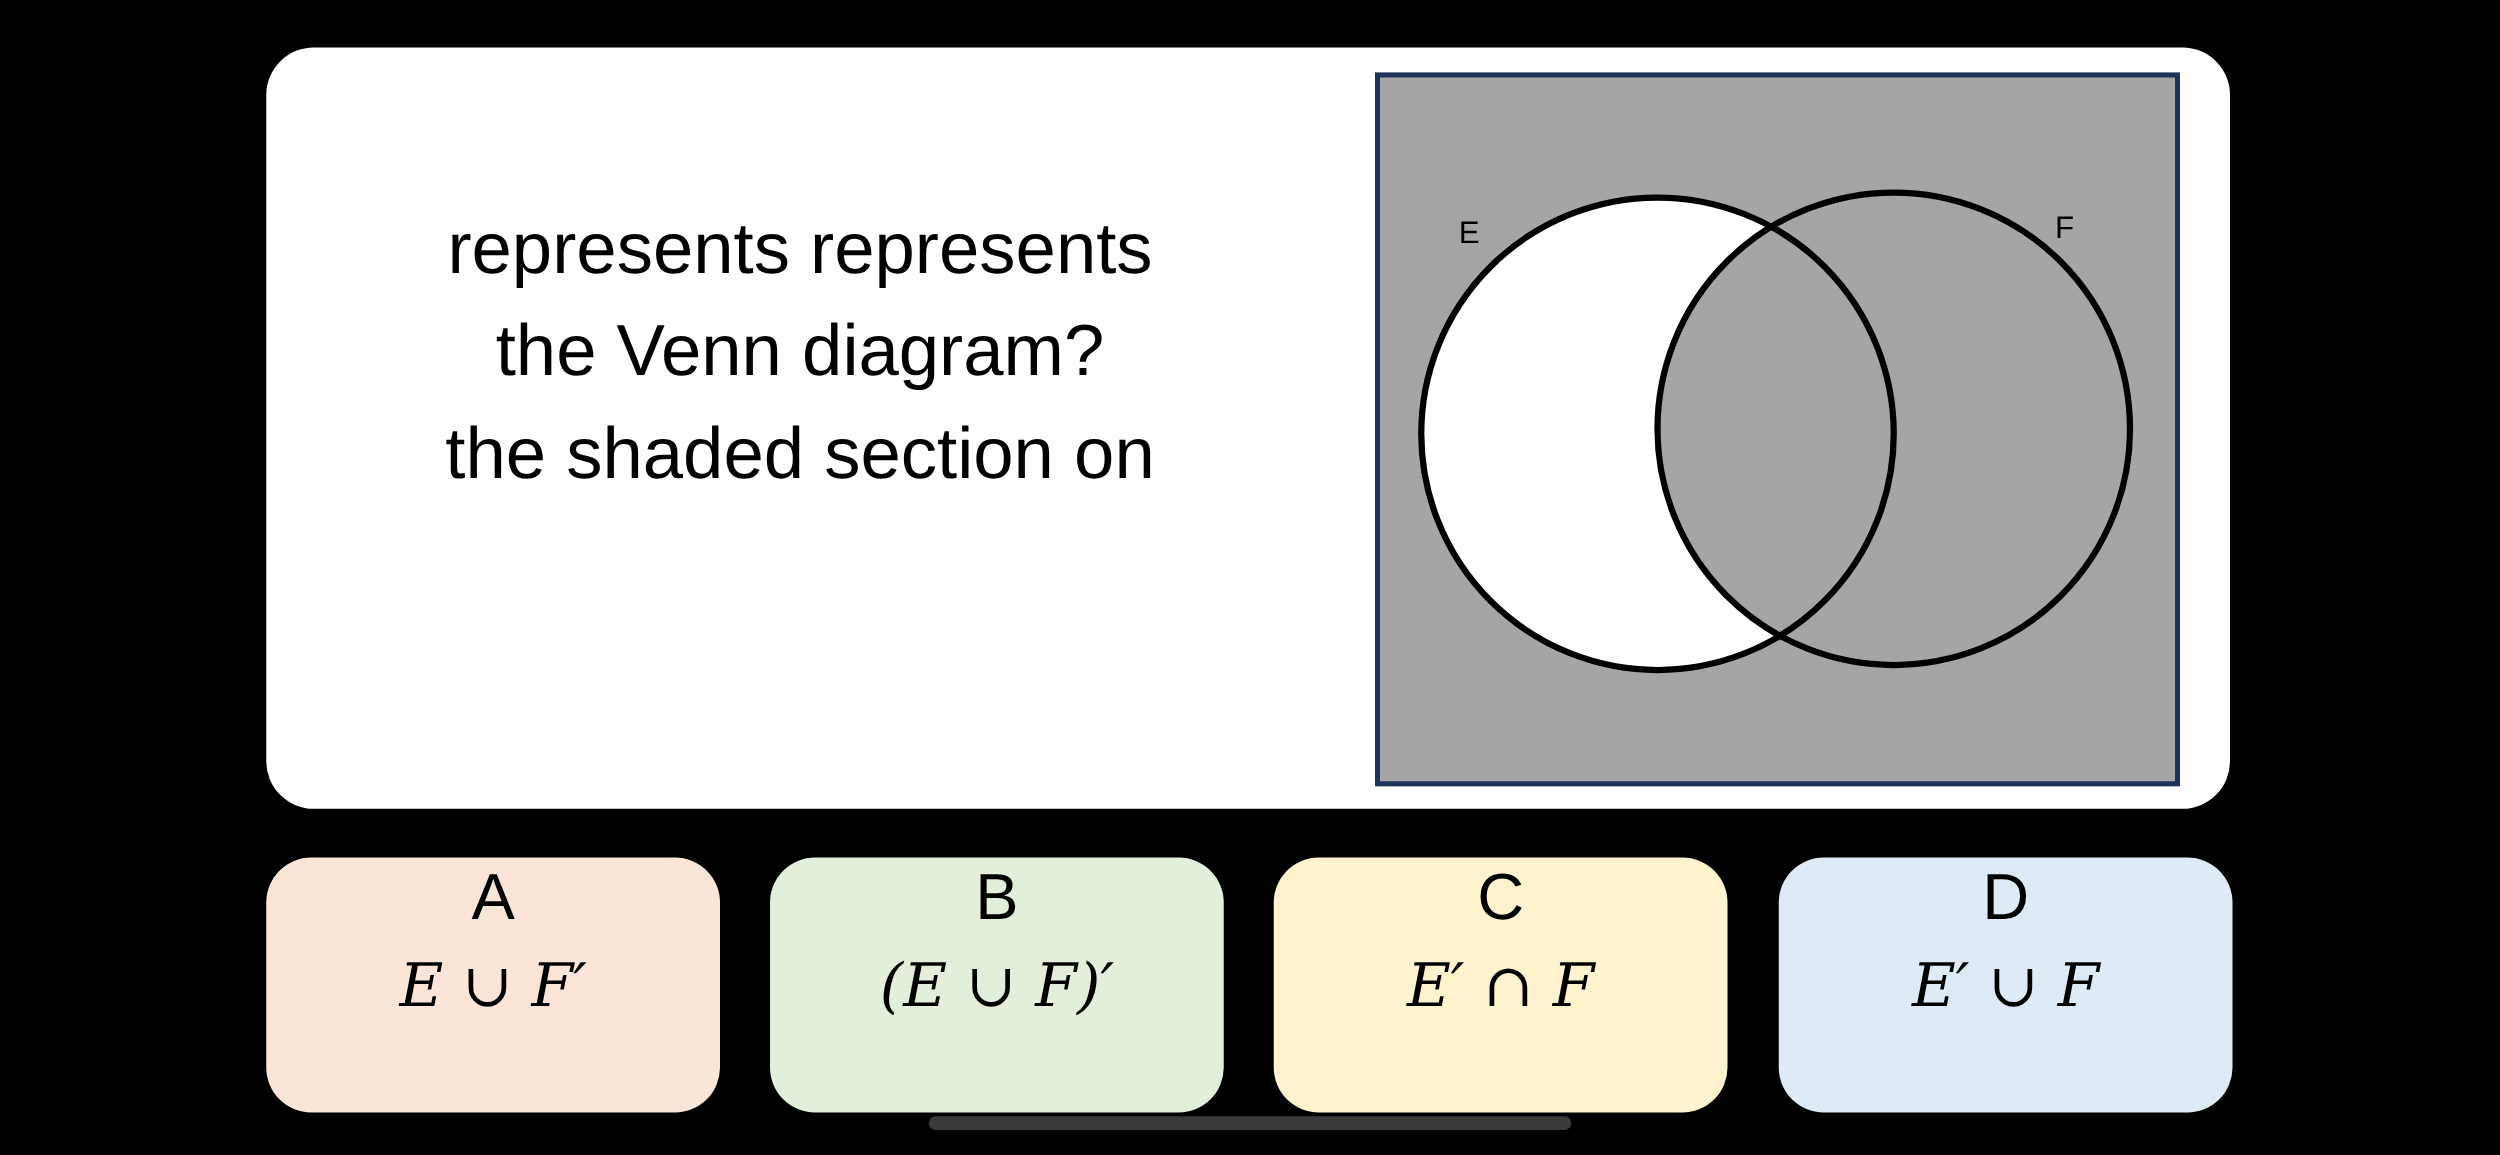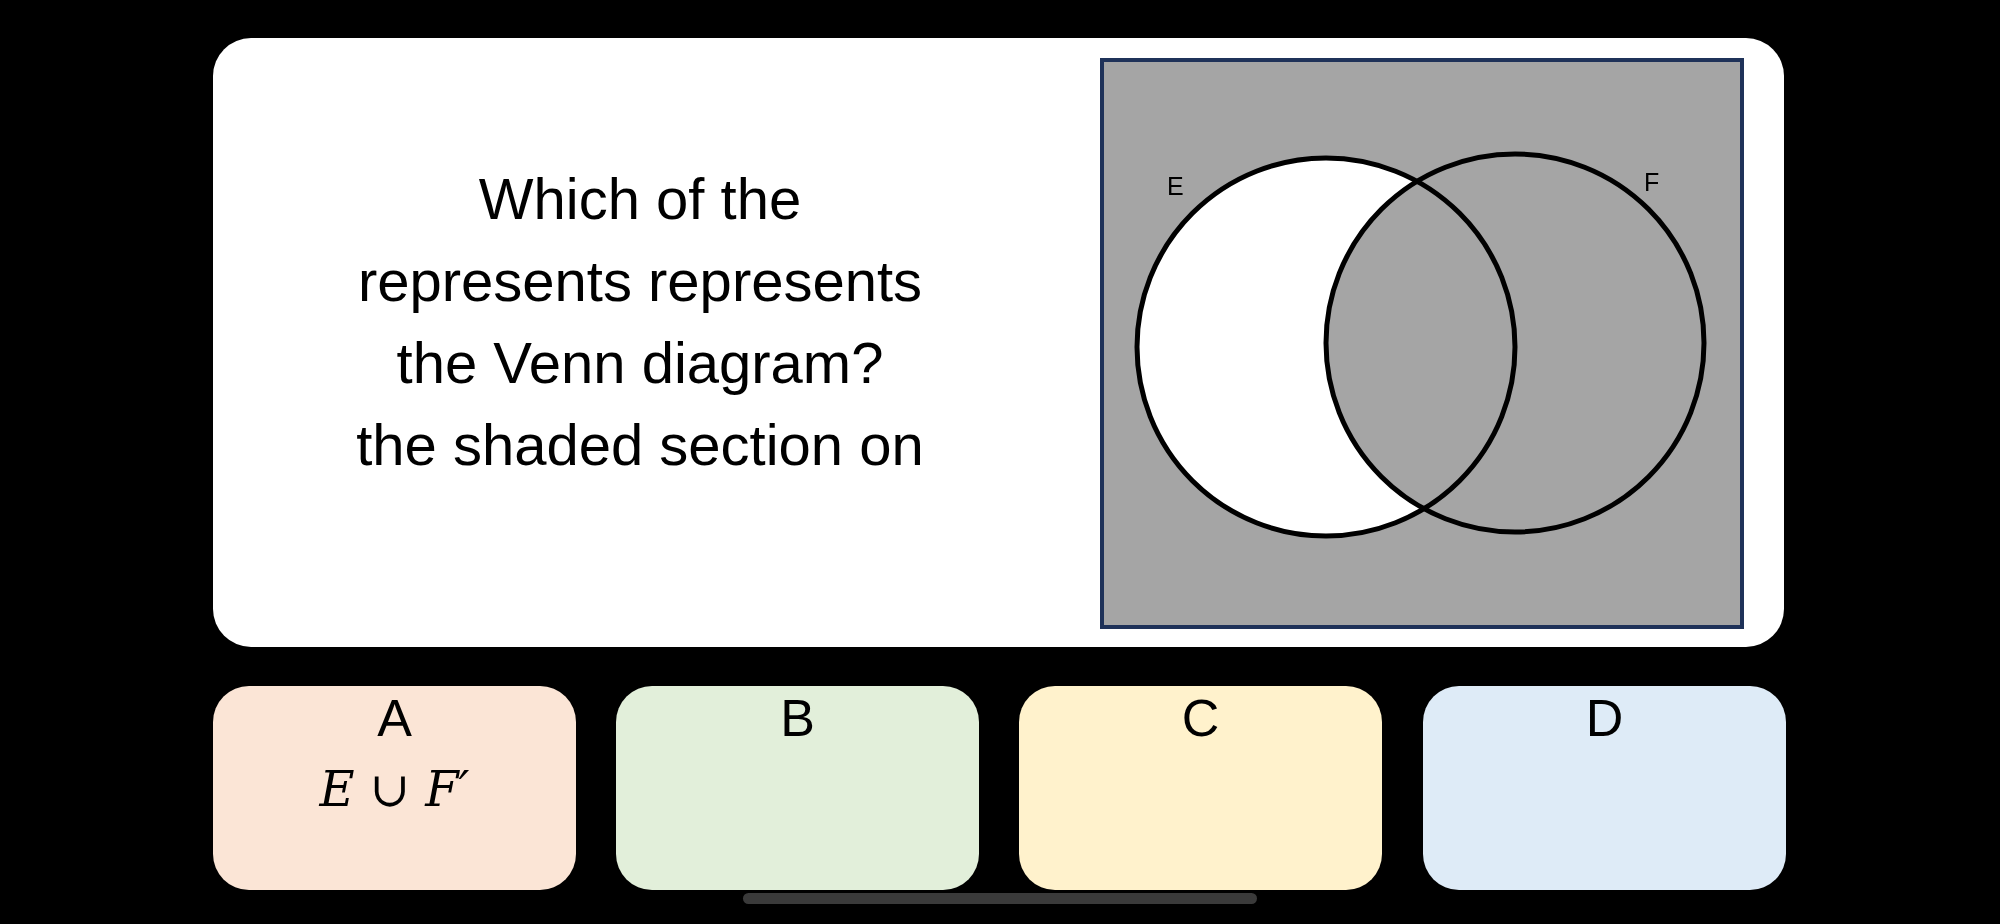--- a/index.html
+++ b/index.html
@@ -104,21 +104,20 @@
     border-radius: 6px;
     background: #3a3a3a;
   }
 </style>
 </head>
 <body>
 
 <div class="slide-card"></div>
 
 <div class="question">
-  <span>Which of the</span>
   <span>represents represents</span>
   <span>the Venn diagram?</span>
   <span>the shaded section on</span>
 </div>
 
 <div class="venn-frame"></div>
 
 <svg class="venn-svg" viewBox="0 0 644 571" xmlns="http://www.w3.org/2000/svg">
   <defs>
     <clipPath id="clipOutsideF">
@@ -134,23 +133,26 @@
 <div class="set-label" style="left:1167px; top:174px;">E</div>
 <div class="set-label" style="left:1644px; top:170px;">F</div>
 
 <div class="option opt-a">
   <div class="letter">A</div>
   <div class="formula">E ∪ F′</div>
 </div>
 
 <div class="option opt-b">
   <div class="letter">B</div>
+  <div class="formula">(E ∪ F)′</div>
 </div>
 
 <div class="option opt-c">
   <div class="letter">C</div>
+  <div class="formula">E′ ∩ F</div>
 </div>
 
 <div class="option opt-d">
   <div class="letter">D</div>
+  <div class="formula">E′ ∪ F</div>
 </div>
 
 <div class="home-bar"></div>
 
 </body></html>

